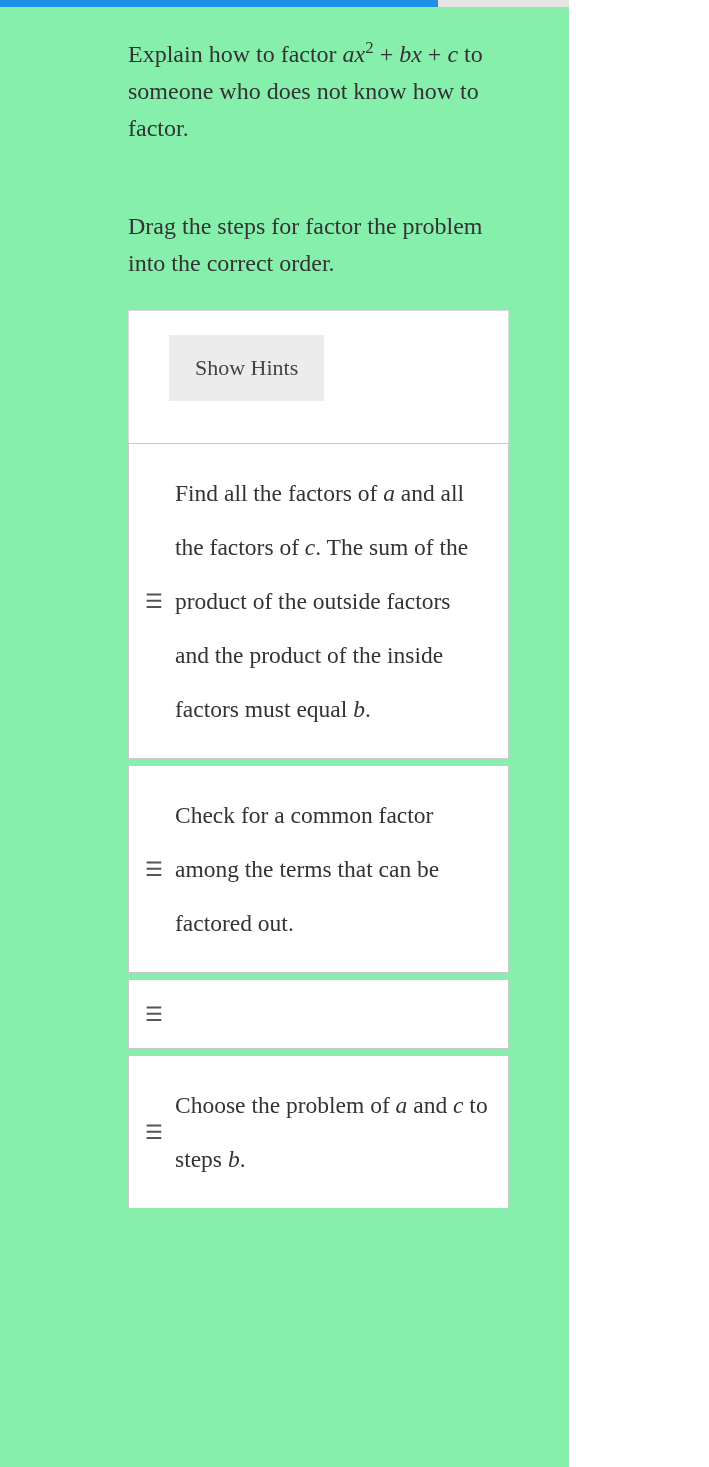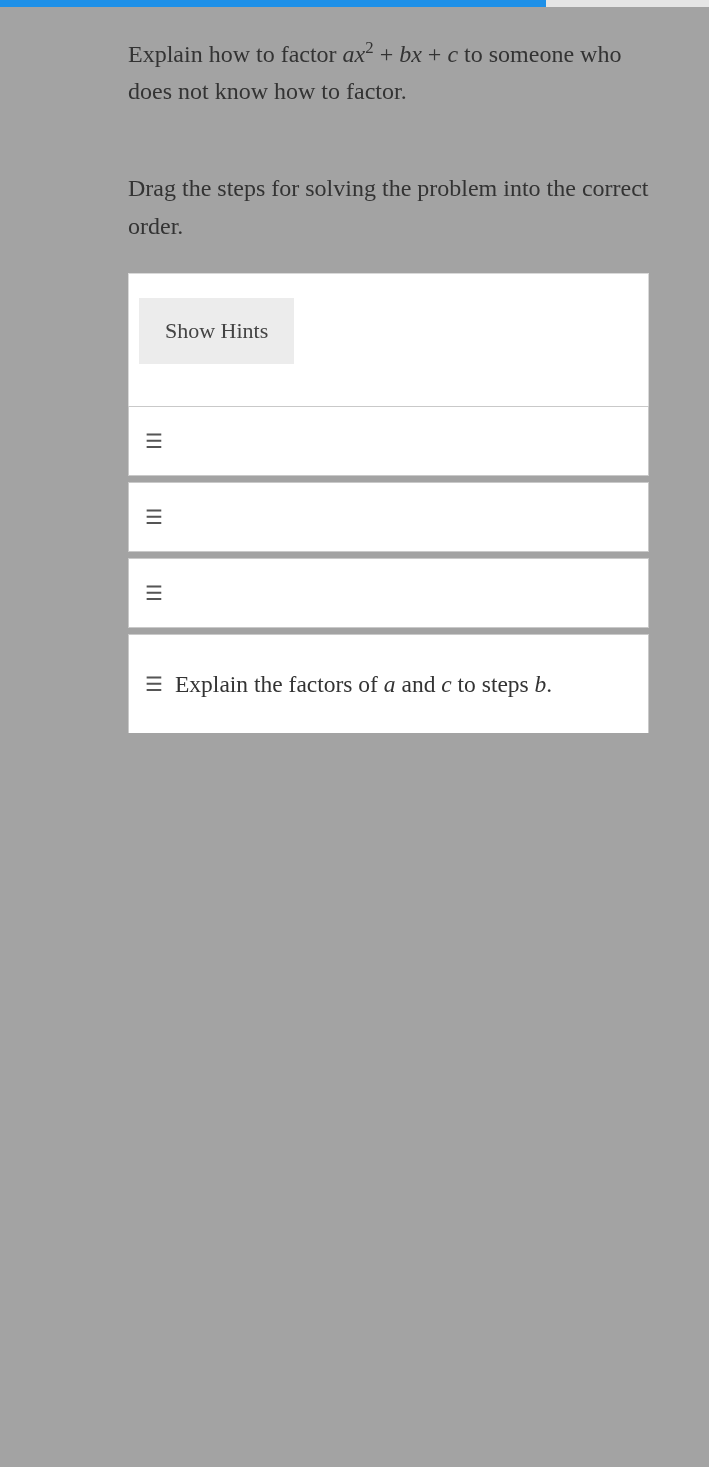--- a/index.html
+++ b/index.html
@@ -4,24 +4,24 @@
 <style>
   * { box-sizing: border-box; }
   html, body {
     margin: 0;
     padding: 0;
     font-family: Georgia, 'Times New Roman', serif;
     color: #333;
     background: #fff;
   }
   .page {
-    width: 709px;
+    width: 569px;
     min-height: 1467px;
     position: relative;
-    background: #a3a3a3;
+    background: #86efac;
   }
   .progress-bar {
     width: 100%;
     height: 7px;
     background: #e5e5e5;
     display: flex;
   }
   .progress-fill {
     height: 100%;
     background: #1e90e8;
@@ -40,21 +40,21 @@
   .sup { font-size: 0.7em; vertical-align: super; }
   .instruction {
     font-size: 24px;
     line-height: 1.55;
     color: #333;
     margin: 0 0 28px 0;
   }
   .hints-box {
     border: 1px solid #d9d9d9;
     border-bottom: none;
-    padding: 24px 22px 42px 10px;
+    padding: 24px 22px 42px 40px;
     background: #fff;
   }
   .hints-btn {
     background: #ececec;
     border: none;
     font-family: Georgia, 'Times New Roman', serif;
     font-size: 22px;
     color: #444;
     padding: 20px 26px;
     cursor: pointer;
@@ -97,43 +97,49 @@
   <div class="progress-bar">
     <div class="progress-fill" style="width:77%"></div>
   </div>
 
   <div class="content">
 
     <p class="question-text">
       <span>Explain how to factor </span><span class="math-i">a</span><span class="math-i">x</span><span class="sup">2</span><span> + </span><span class="math-i">b</span><span class="math-i">x</span><span> + </span><span class="math-i">c</span><span> to someone who does not know how to factor.</span>
     </p>
 
-    <p class="instruction">Drag the steps for solving the problem into the correct order.</p>
+    <p class="instruction">Drag the steps for factor the problem into the correct order.</p>
 
     <div class="hints-box">
       <button class="hints-btn">Show Hints</button>
     </div>
 
     <div class="steps-container">
 
       <div class="step">
         <div class="drag-handle">☰</div>
+        <div class="step-text">
+          <span>Find all the factors of </span><span class="math-i">a</span><span> and all the factors of </span><span class="math-i">c</span><span>. The sum of the product of the outside factors and the product of the inside factors must equal </span><span class="math-i">b</span><span>.</span>
+        </div>
       </div>
 
       <div class="step">
         <div class="drag-handle">☰</div>
+        <div class="step-text">
+          <span>Check for a common factor among the terms that can be factored out.</span>
+        </div>
       </div>
 
       <div class="step">
         <div class="drag-handle">☰</div>
       </div>
 
       <div class="step" style="border-bottom:none;">
         <div class="drag-handle">☰</div>
         <div class="step-text">
-          <span>Explain the factors of </span><span class="math-i">a</span><span> and </span><span class="math-i">c</span><span> to steps </span><span class="math-i">b</span><span>.</span>
+          <span>Choose the problem of </span><span class="math-i">a</span><span> and </span><span class="math-i">c</span><span> to steps </span><span class="math-i">b</span><span>.</span>
         </div>
       </div>
 
     </div>
 
   </div>
 </div>
 
 </body></html>

